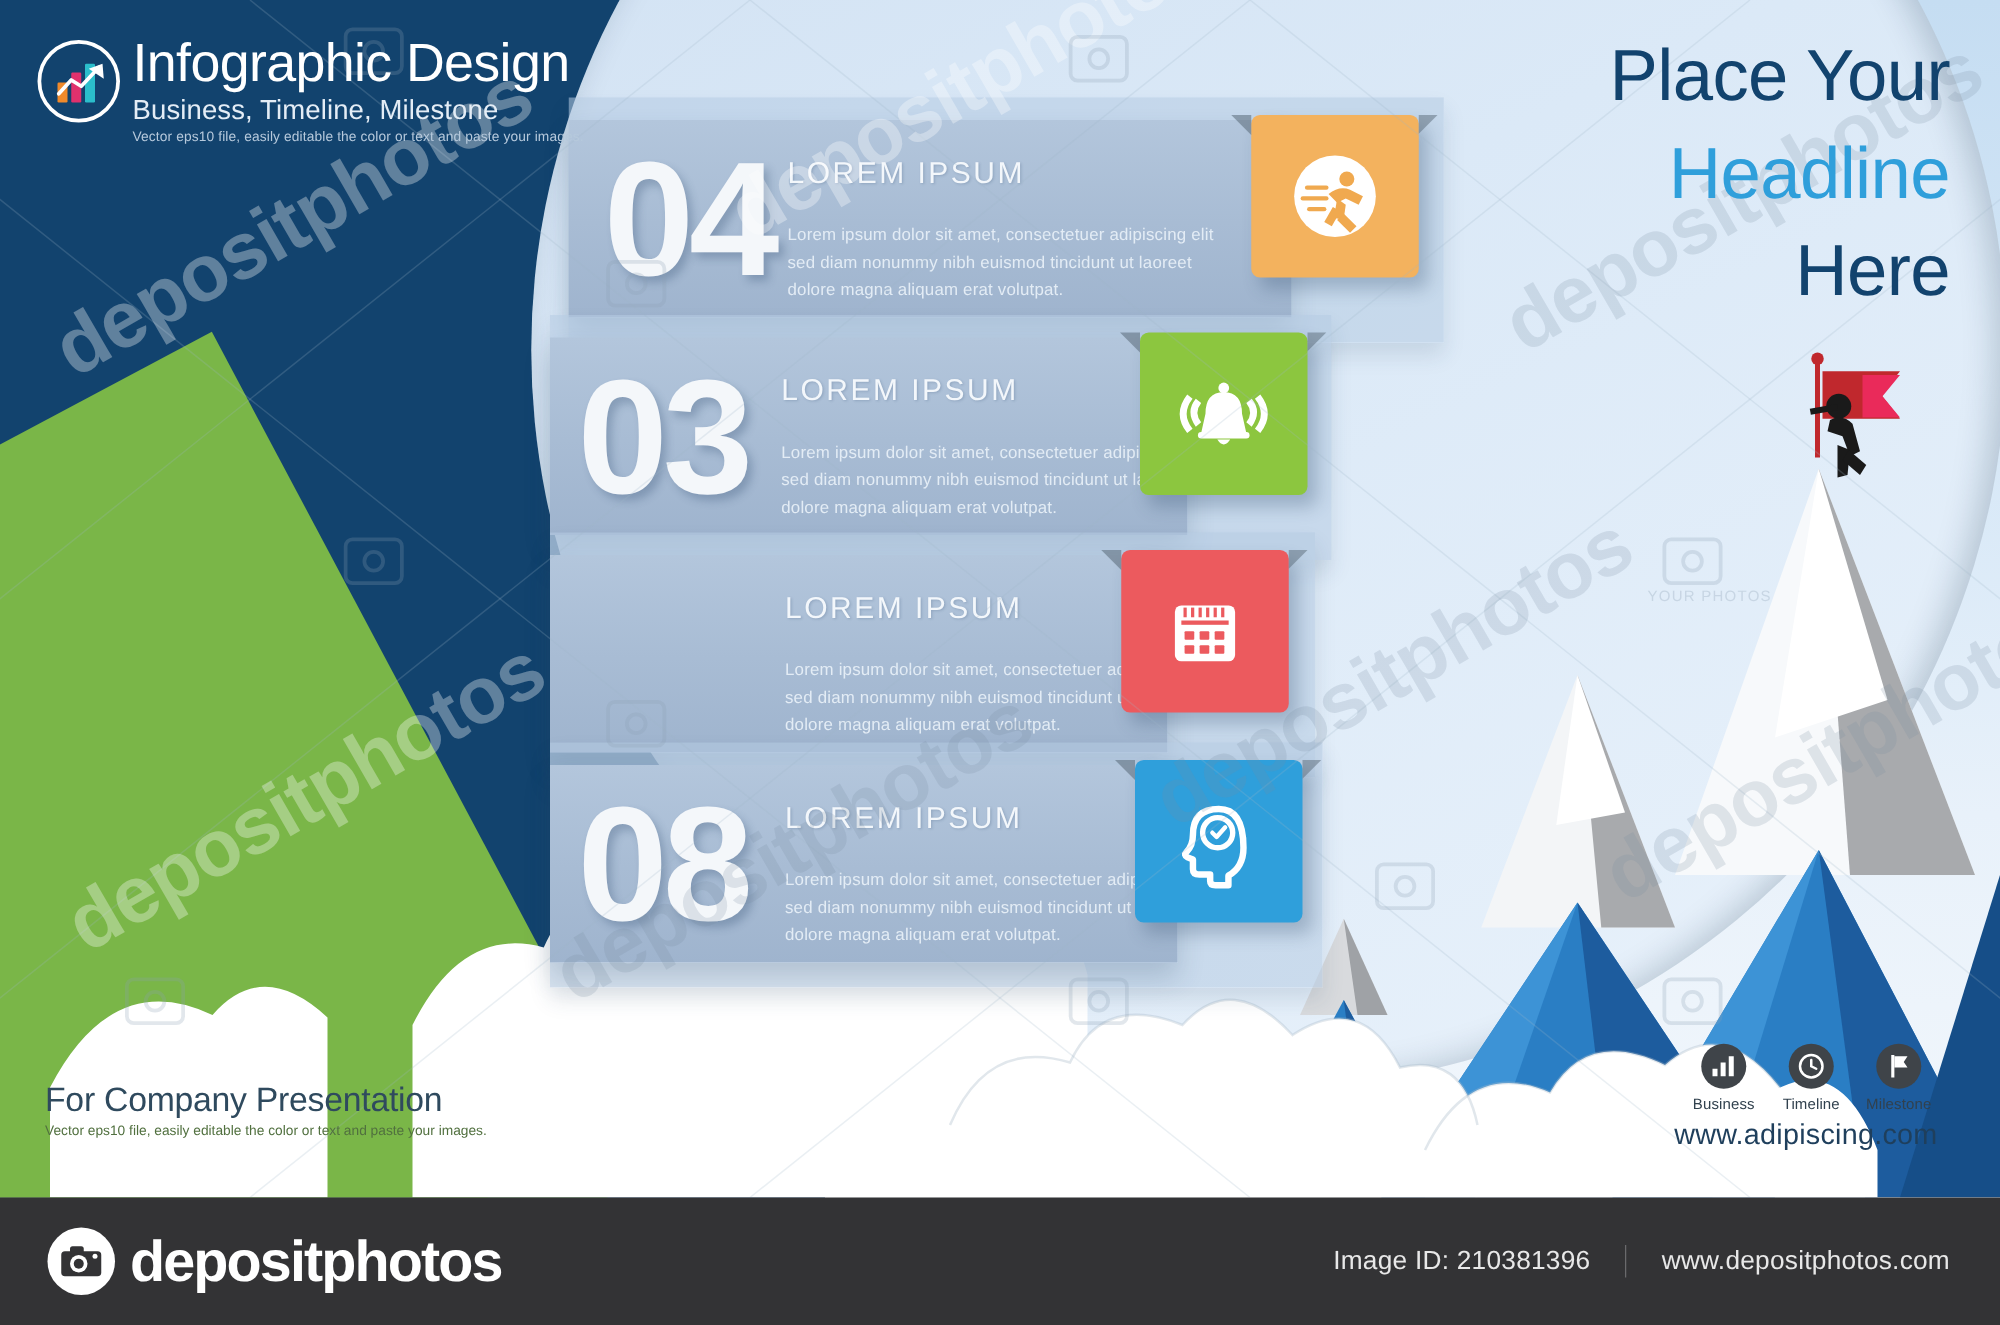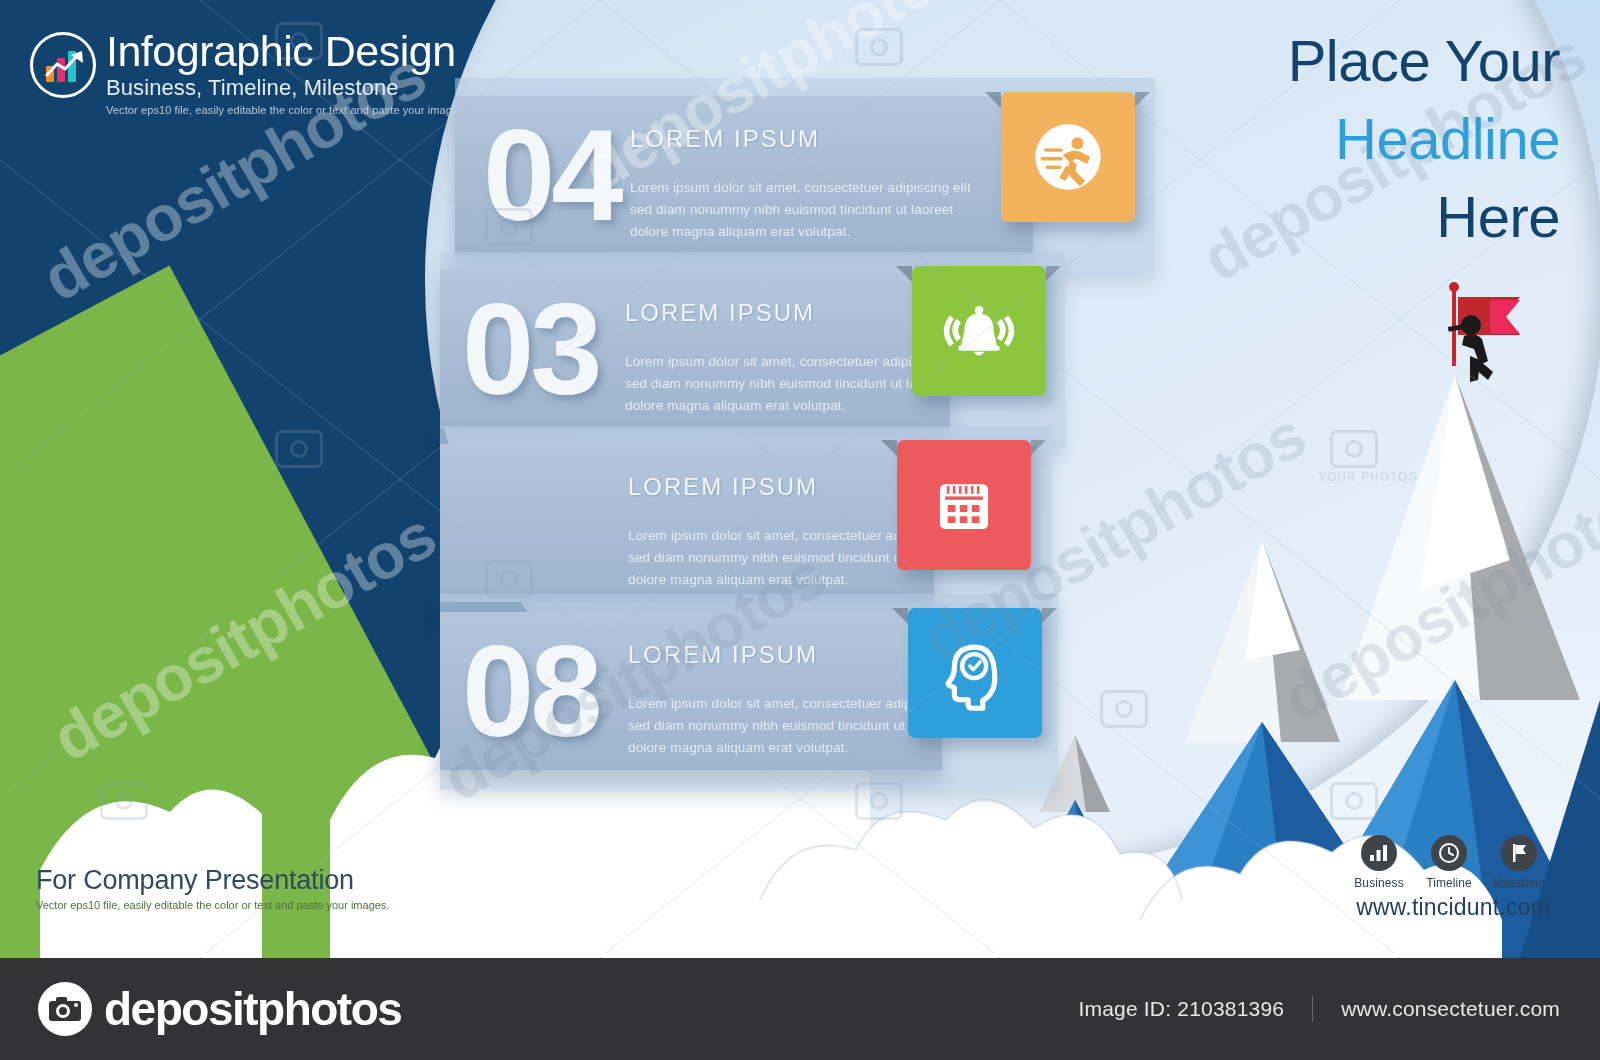--- a/index.html
+++ b/index.html
@@ -477,37 +477,37 @@
       <div class="legend-item">
         <div class="legend-circle">
           <svg width="20" height="22" viewBox="0 0 20 22">
             <rect x="4" y="2" width="2.5" height="18" fill="#ffffff"></rect>
             <path d="M6.5 3 L17 3 L14 7.5 L17 12 L6.5 12 Z" fill="#ffffff"></path>
           </svg>
         </div>
         <div class="legend-label">Milestone</div>
       </div>
     </div>
-    <div class="site-url">www.tincidunt.com</div>
+    <div class="site-url">www.adipiscing.com</div>
 
   </div>
 
   <div id="footer">
     <div class="dp-logo">
       <div class="dp-cam">
         <svg width="34" height="26" viewBox="0 0 34 26">
           <rect x="1" y="5" width="32" height="20" rx="3" fill="#333335"></rect>
           <rect x="8" y="1" width="11" height="6" rx="2" fill="#333335"></rect>
           <circle cx="15" cy="15" r="7" fill="#ffffff"></circle>
           <circle cx="15" cy="15" r="4" fill="#333335"></circle>
           <circle cx="28" cy="9" r="2" fill="#ffffff"></circle>
         </svg>
       </div>
       <div class="dp-word">depositphotos</div>
     </div>
     <div class="footer-right">
       <span>Image ID: 210381396</span>
       <span class="footer-sep"></span>
-      <span>www.consectetuer.com</span>
+      <span>www.depositphotos.com</span>
     </div>
   </div>
 
 </div>
 
 </body></html>

